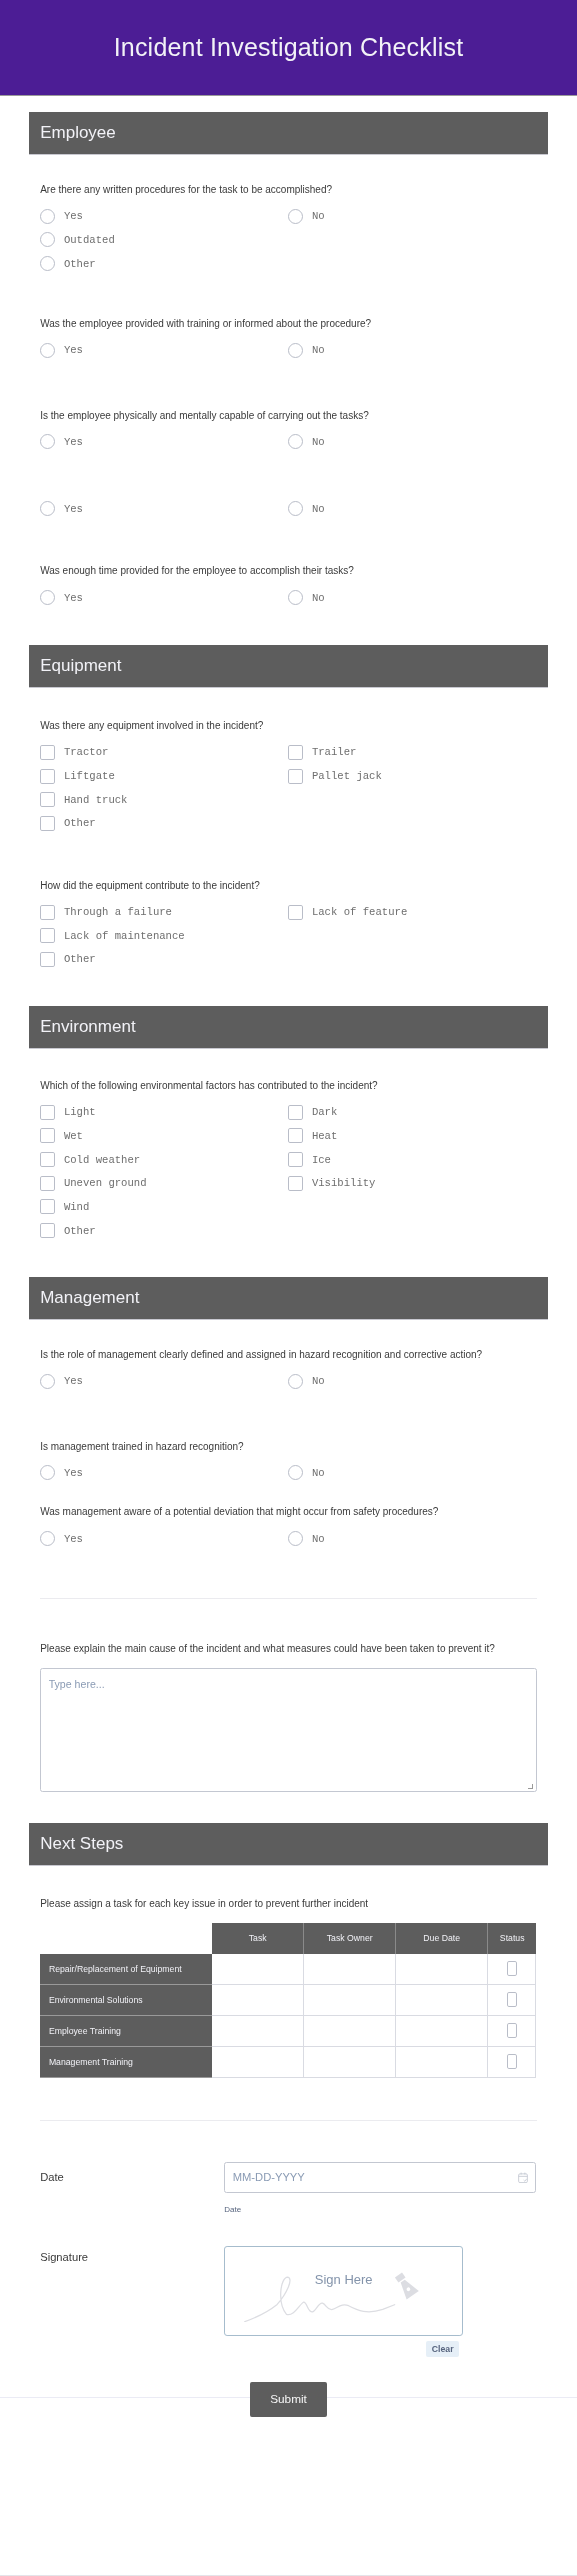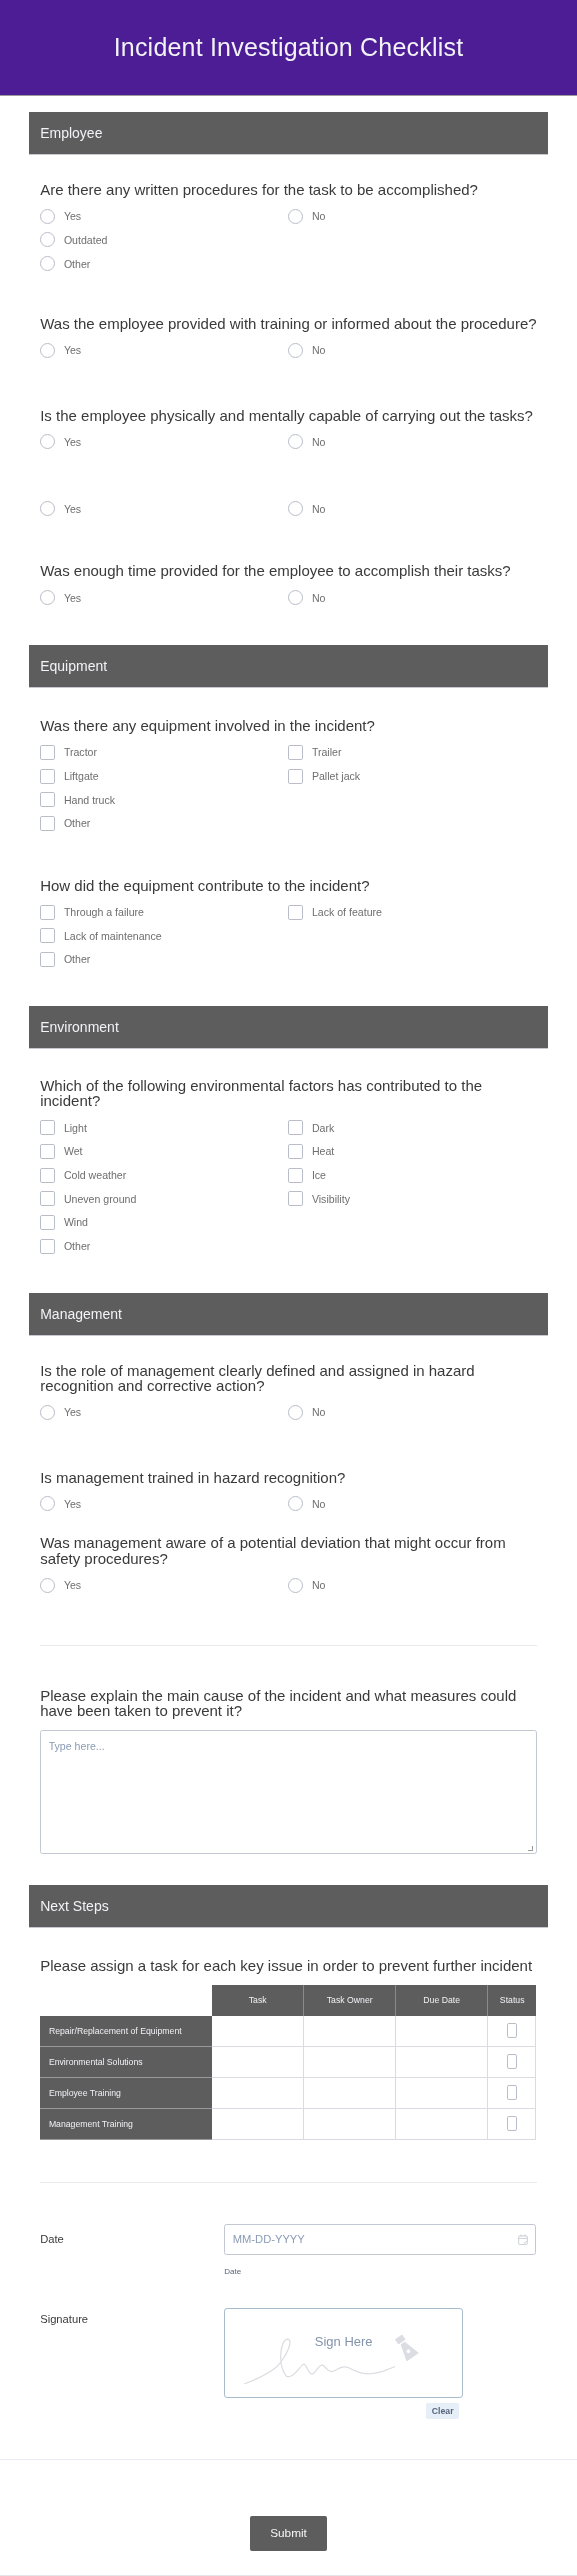--- a/index.html
+++ b/index.html
@@ -2,46 +2,46 @@
 <html style="font-size:10px"><head>
 <meta charset="utf-8">
 <style>
   * { box-sizing: border-box; margin: 0; padding: 0; }
   html, body { width: 578px; background: #ffffff; }
   body { font-family: "Liberation Sans", "DejaVu Sans", sans-serif; color: #2c3345; position: relative; }
   .page { width: 578px; min-height: 2576px; position: relative; border-right: 1.9px solid #e4e4e9; border-bottom: 1.2px solid #e4e4e9; }
   .header { height: 96px; background: #4c1d95; display: flex; align-items: center; justify-content: center; border-bottom: 0.6px solid #9a9a9a; }
   .header h1 { color: #f2f2f7; font-size: 25px; font-weight: 500; letter-spacing: 0.2px; }
   .form { padding: 16px 29px 0 29px; }
-  .section-head { height: 43px; background: #5d5d5d; border-bottom: 1.2px solid #c8c8d0; display: flex; align-items: center; padding-left: 11.2px; color: #f2f2f7; font-size: 14px; font-weight: 500; }
+  .section-head { height: 43px; background: #5d5d5d; border-bottom: 1.2px solid #c8c8d0; display: flex; align-items: center; padding-left: 11.2px; color: #f2f2f7; font-size: 17px; font-weight: 500; }
   .question { padding: 0 11.2px; }
-  .q-label { font-size: 15px; line-height: 15.5px; color: #3a3a3a; margin-bottom: 11.2px; }
+  .q-label { font-size: 10px; line-height: 15.5px; color: #3a3a3a; margin-bottom: 11.2px; }
   .options { display: grid; grid-template-columns: 140px 140px; column-gap: 0; row-gap: 8.7px; }
   .options .opt { display: flex; align-items: center; height: 15px; }
-  .options.two { grid-template-columns: 248px 248px; }
+  .options.two { grid-template-columns: 248px 248px; font-family: Liberation Mono, monospace; }
   .radio { width: 15px; height: 15px; border-radius: 50%; border: 0.9px solid #b9bdc8; background: #fff; margin-right: 8.7px; flex-shrink: 0; }
   .check { width: 15px; height: 15px; border-radius: 1.9px; border: 0.9px solid #b9bdc8; background: #fff; margin-right: 8.7px; flex-shrink: 0; }
   .opt-label { font-size: 10.6px; color: #6e6e6e; }
   .textarea { margin: 0 11.2px; height: 124px; border: 0.9px solid #c3c7d1; border-radius: 2.5px; padding: 8.7px 7.5px; font-size: 10.6px; color: #8a9bb4; position: relative; }
   .resize-grip { position: absolute; right: 2.5px; bottom: 2.5px; width: 5px; height: 5px; border-right: 0.6px solid #999; border-bottom: 0.6px solid #999; transform: skew(0); }
   .divider { height: 1.2px; background: #ebebef; margin: 0 11.2px; }
   table.matrix { border-collapse: separate; border-spacing: 0; margin-left: 11.2px; }
   table.matrix th { background: #5d5d5d; color: #f2f2f7; font-size: 8.7px; font-weight: 500; height: 31px; border-right: 0.6px solid #8a8a8a; }
   table.matrix td.rowlabel { background: #5d5d5d; color: #f2f2f7; font-size: 8.7px; height: 31px; padding-left: 8.7px; width: 109px; border-bottom: 0.6px solid #999; }
   table.matrix td.cell { border-right: 0.6px solid #d9dbe2; border-bottom: 0.6px solid #d9dbe2; width: 58px; height: 31px; background: #fff; }
   table.matrix td.status { width: 30px; text-align: center; border-right: 0.6px solid #d9dbe2; border-bottom: 0.6px solid #d9dbe2; }
   .mini-check { width: 10px; height: 15px; border: 0.9px solid #b9bdc8; border-radius: 1.9px; display: inline-block; vertical-align: middle; }
   .row-field { display: flex; padding: 0 11.2px; }
   .row-field .lbl { width: 184px; font-size: 11.2px; color: #3a3a3a; }
   .date-input { width: 312px; height: 31px; border: 0.9px solid #c3c7d1; border-radius: 2.5px; display: flex; align-items: center; justify-content: space-between; padding: 0 7.5px; font-size: 11.2px; color: #8a9bb4; }
   .sublabel { font-size: 8px; color: #57647e; margin-top: 12.4px; }
   .sig-pad { width: 239px; height: 90px; border: 0.9px solid #a6bccd; border-radius: 3.1px; position: relative; background: #fff; }
   .sig-text { position: absolute; top: 25px; left: 0; right: 0; text-align: center; font-size: 13px; color: #8494ab; }
   .clear-btn { display: inline-block; margin-top: 4.3px; margin-left: 202px; padding: 3.1px 5.6px; background: #e6eff7; border-radius: 1.9px; font-size: 8.7px; color: #57647e; font-weight: bold; }
-  .footer { border-top: 1.2px solid #ebebf5; margin-top: 40px; height: 92px; display: flex; align-items: flex-end; justify-content: center; }
+  .footer { border-top: 1.2px solid #ebebf5; margin-top: 40px; height: 92px; display: flex; align-items: flex-start; justify-content: center; }
   .submit { width: 77px; height: 35px; background: #5d5d5d; color: #f7f7f7; border-radius: 1.9px; display: flex; align-items: center; justify-content: center; font-size: 11.8px; margin-top: -16px; }
 </style>
 </head>
 <body>
 
 <div class="page">
   <div class="header">
     <h1>Incident Investigation Checklist</h1>
   </div>
 

